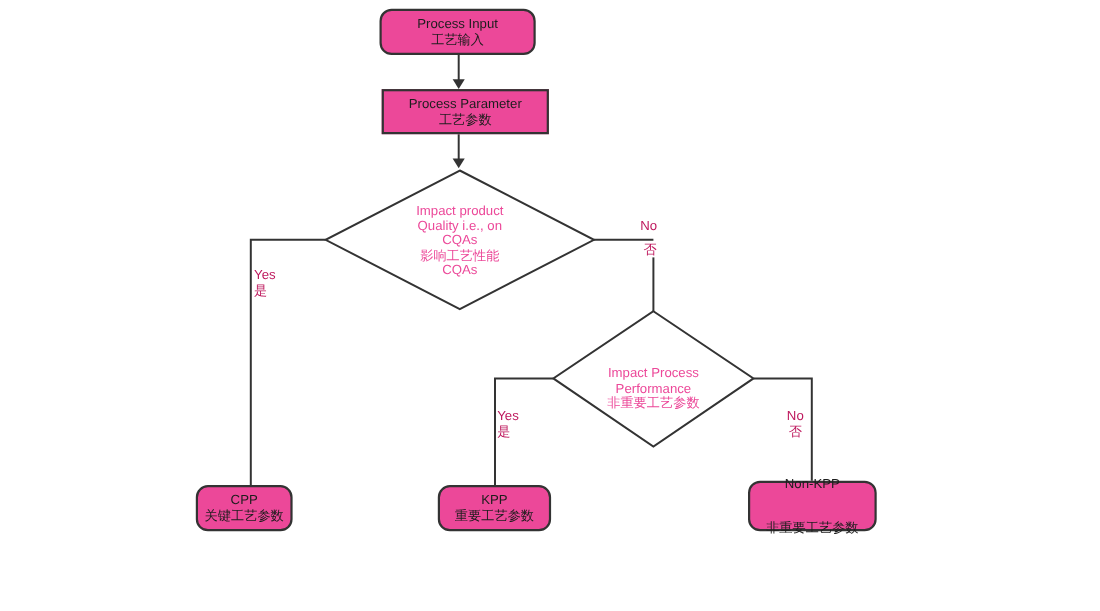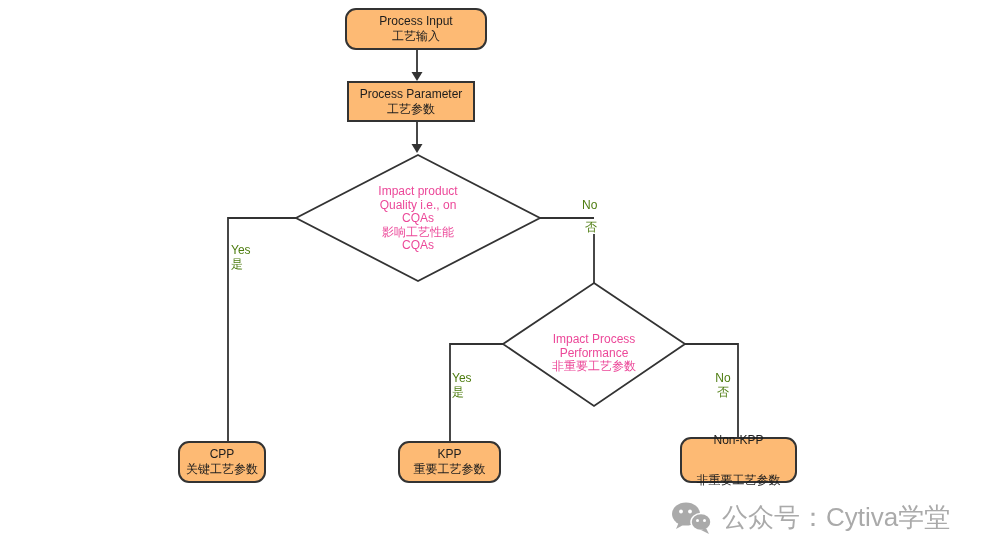--- a/index.html
+++ b/index.html
@@ -17,50 +17,50 @@
   }
   #wires {
     position: absolute;
     left: 0; top: 0;
     width: 1000px; height: 555px;
   }
   .node {
     position: absolute;
     box-sizing: border-box;
     border: 2px solid #333333;
-    background: #fdba74;
+    background: #ec4899;
     display: flex;
     flex-direction: column;
     align-items: center;
     justify-content: center;
     text-align: center;
     color: #1d1d1d;
     font-size: 12px;
     line-height: 15px;
     z-index: 2;
   }
   .rounded { border-radius: 11px; }
   .node-process-input   { left: 345px; top: 8px;   width: 142px; height: 42px; }
-  .node-process-param   { left: 347px; top: 81px;  width: 128px; height: 41px; }
+  .node-process-param   { left: 347px; top: 81px;  width: 152px; height: 41px; }
   .node-cpp             { left: 178px; top: 441px; width: 88px; height: 42px; text-align: center; }
   .node-kpp             { left: 398px; top: 441px; width: 103px; height: 42px; }
   .node-nonkpp          { left: 680px; top: 437px; width: 117px; height: 46px; gap: 25px; }
   .decision-text {
     position: absolute;
     text-align: center;
     color: #ec4899;
     font-size: 12px;
     line-height: 13.5px;
     z-index: 2;
   }
   .decision1-text { left: 338px; top: 185px; width: 160px; }
   .decision2-text { left: 514px; top: 310px; width: 160px; margin-top: 23px; }
   .edge-label {
     position: absolute;
-    color: #4d7c0f;
+    color: #be185d;
     font-size: 12px;
     line-height: 14px;
     z-index: 3;
     white-space: nowrap;
   }
   .lbl-yes1 { left: 231px; top: 243px; }
   .lbl-no1-en { left: 582px; top: 198px; }
   .lbl-no1-zh { left: 585px; top: 220px; }
   .lbl-yes2 { left: 452px; top: 371px; }
   .lbl-no2  { left: 710px; top: 371px; width: 26px; text-align: center; }
@@ -153,27 +153,14 @@
   <div class="node rounded node-kpp">
     <span>KPP</span>
     <span>重要工艺参数</span>
   </div>
 
   <div class="node rounded node-nonkpp">
     <span>Non-KPP</span>
     <span>非重要工艺参数</span>
   </div>
 
-  <div class="watermark">
-    <svg class="watermark-icon" viewBox="0 0 42 34" xmlns="http://www.w3.org/2000/svg">
-      <ellipse cx="16" cy="13" rx="14" ry="11.5" fill="#aaaaaa"></ellipse>
-      <path d="M9 21 L6 28 L15 23 Z" fill="#aaaaaa"></path>
-      <circle cx="11" cy="10.5" r="1.9" fill="#ffffff"></circle>
-      <circle cx="20" cy="10.5" r="1.9" fill="#ffffff"></circle>
-      <ellipse cx="31" cy="21" rx="10" ry="8.5" fill="#aaaaaa" stroke="#ffffff" stroke-width="1.5"></ellipse>
-      <path d="M36 27 L39 33 L31 29 Z" fill="#aaaaaa"></path>
-      <circle cx="27.5" cy="19.5" r="1.5" fill="#ffffff"></circle>
-      <circle cx="34.5" cy="19.5" r="1.5" fill="#ffffff"></circle>
-    </svg>
-    <span>公众号：Cytiva学堂</span>
-  </div>
 
 </div>
 
 </body></html>

